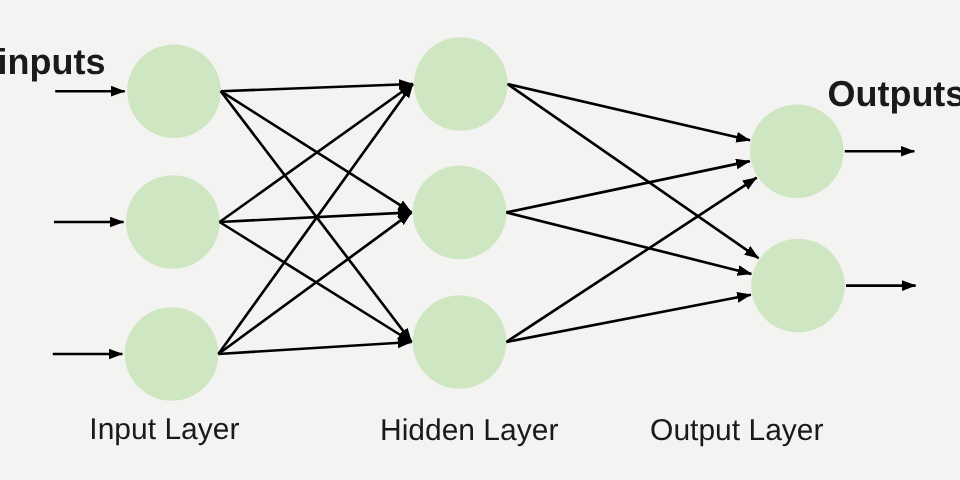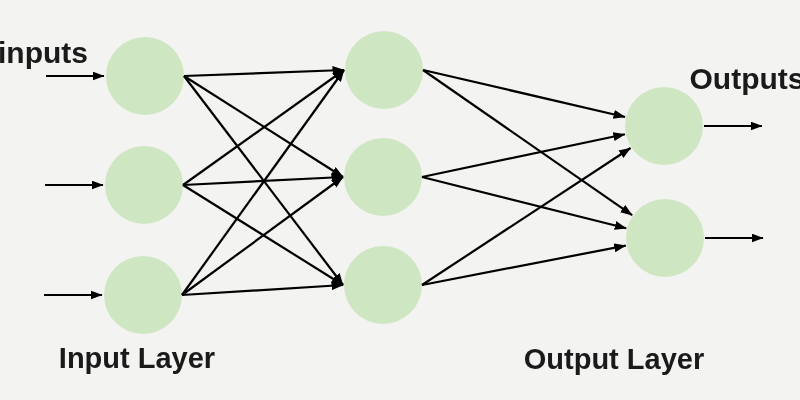--- a/index.html
+++ b/index.html
@@ -15,22 +15,22 @@
   }
   .canvas svg {
     position: absolute;
     left: 0;
     top: 0;
   }
   .diagram-label {
     position: absolute;
     transform: translate(-50%, -50%);
     white-space: nowrap;
-    font-size: 29px;
-    font-weight: 700;
+    font-size: 25px;
+    font-weight: 400;
     letter-spacing: 0px;
   }
   .diagram-label.annotation {
     font-size: 30px;
     font-weight: 700;
   }
 </style>
 </head>
 <body>
 
@@ -70,15 +70,16 @@
       <line x1="704" y1="126" x2="762" y2="126" stroke="#000000" stroke-width="2.2" marker-end="url(#arrow)"></line>
       <line x1="705" y1="238" x2="763" y2="238" stroke="#000000" stroke-width="2.2" marker-end="url(#arrow)"></line>
     </svg>
 
   <div class="diagram-label annotation" style="left: 43px; top: 53px;">inputs</div>
 
   <div class="diagram-label annotation" style="left: 747px; top: 79px;">Outputs</div>
 
   <div class="diagram-label" style="left: 137px; top: 358px;">Input Layer</div>
 
+  <div class="diagram-label" style="left: 391px; top: 359px;">Hidden Layer</div>
 
   <div class="diagram-label" style="left: 614px; top: 359px;">Output Layer</div>
 </div>
 
 </body></html>

